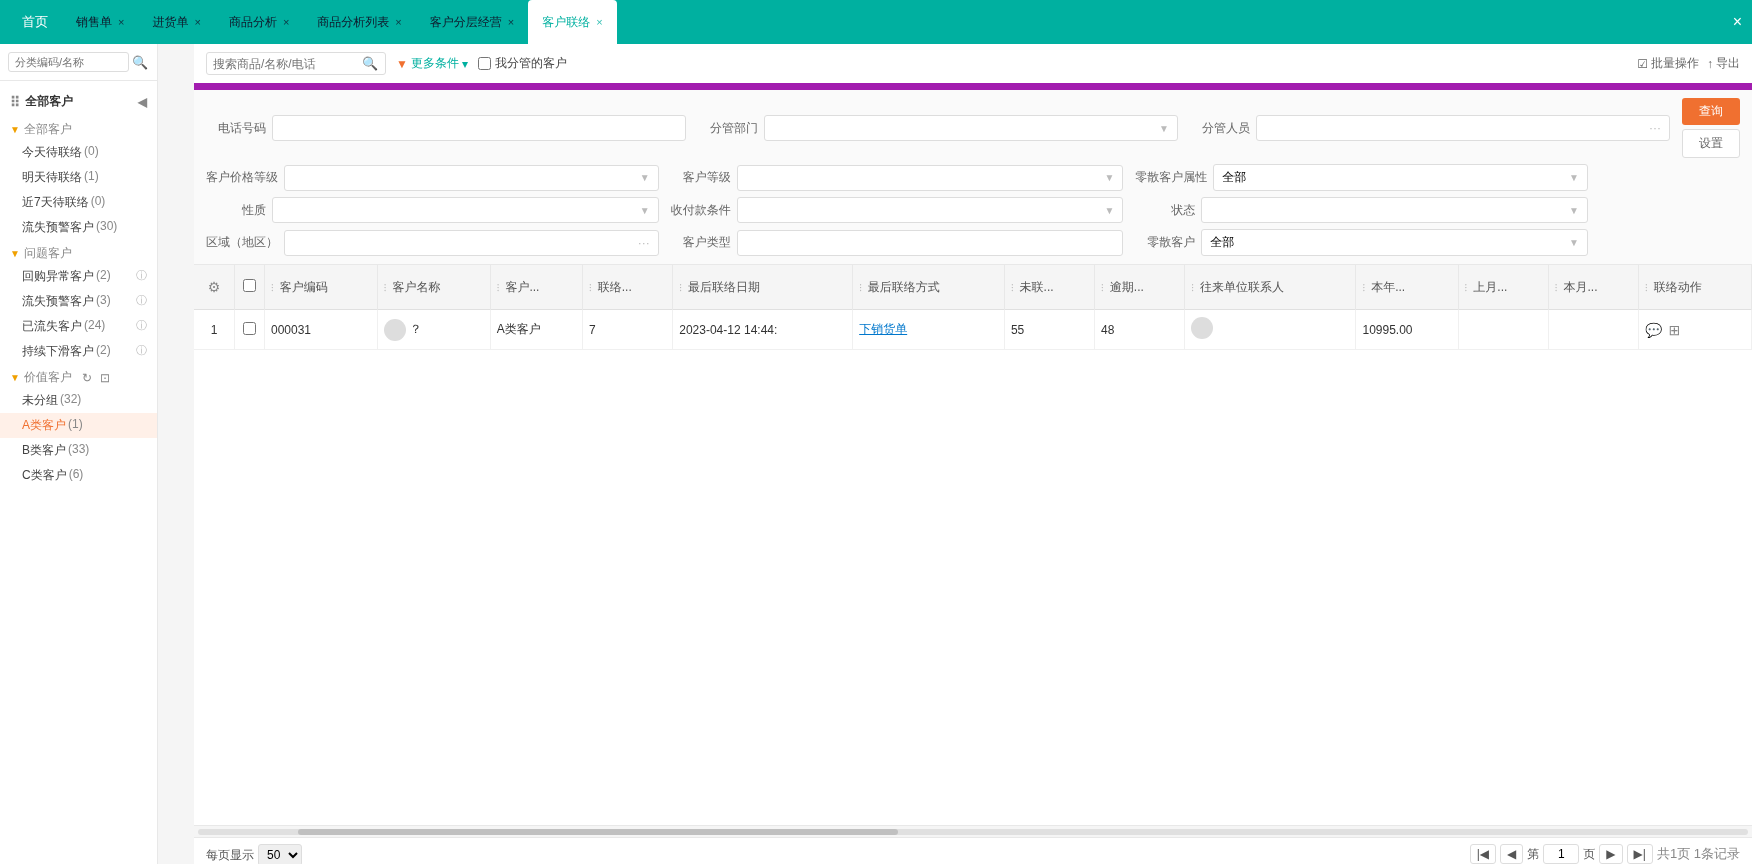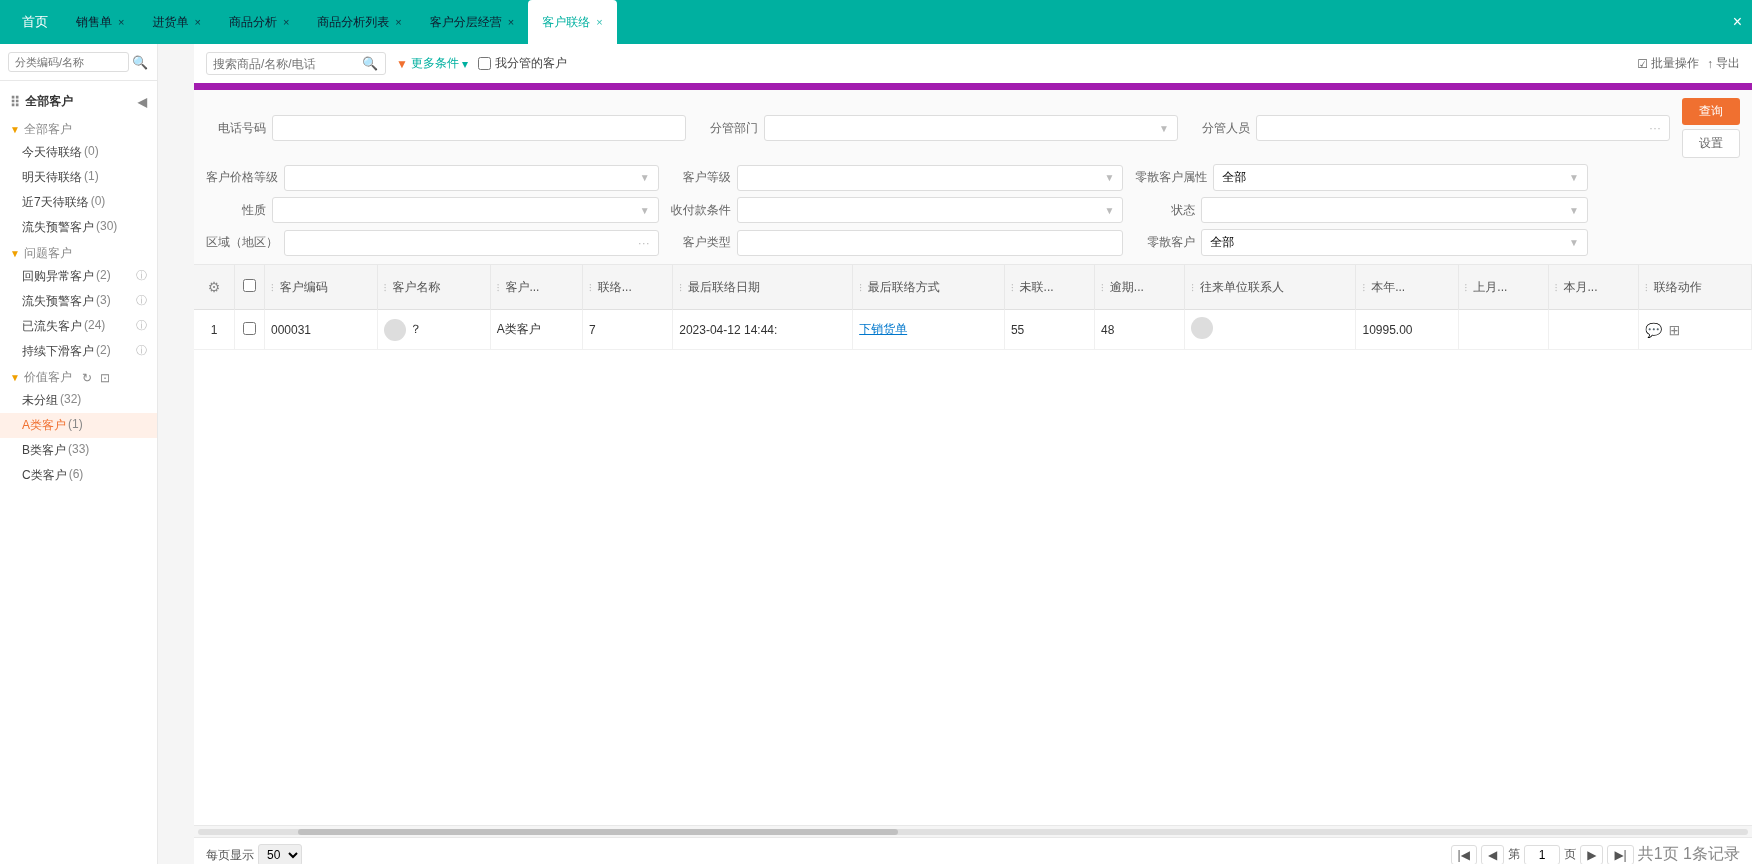--- a/index.html
+++ b/index.html
@@ -422,21 +422,21 @@
     .page-btn:disabled { color: #ccc; cursor: not-allowed; }
     .page-input {
       border: 1px solid #ddd;
       border-radius: 3px;
       width: 36px;
       padding: 2px 4px;
       text-align: center;
       font-size: 12px;
       outline: none;
     }
-    .footer-total { color: #888; font-size: 16px; }
+    .footer-total { color: #888; font-size: 13px; }
     .name-cell-wrap { display: flex; align-items: center; gap: 4px; }
     .name-avatar { width: 22px; height: 22px; background: #ddd; border-radius: 50%; display: inline-block; flex-shrink: 0; }
     .checkbox-col { width: 30px; text-align: center; }
     .th-gear { width: 36px; text-align: center; }
   </style>
 </head>
 <body>
 
 <div class="top-nav">
   <div class="nav-home">首页</div>

